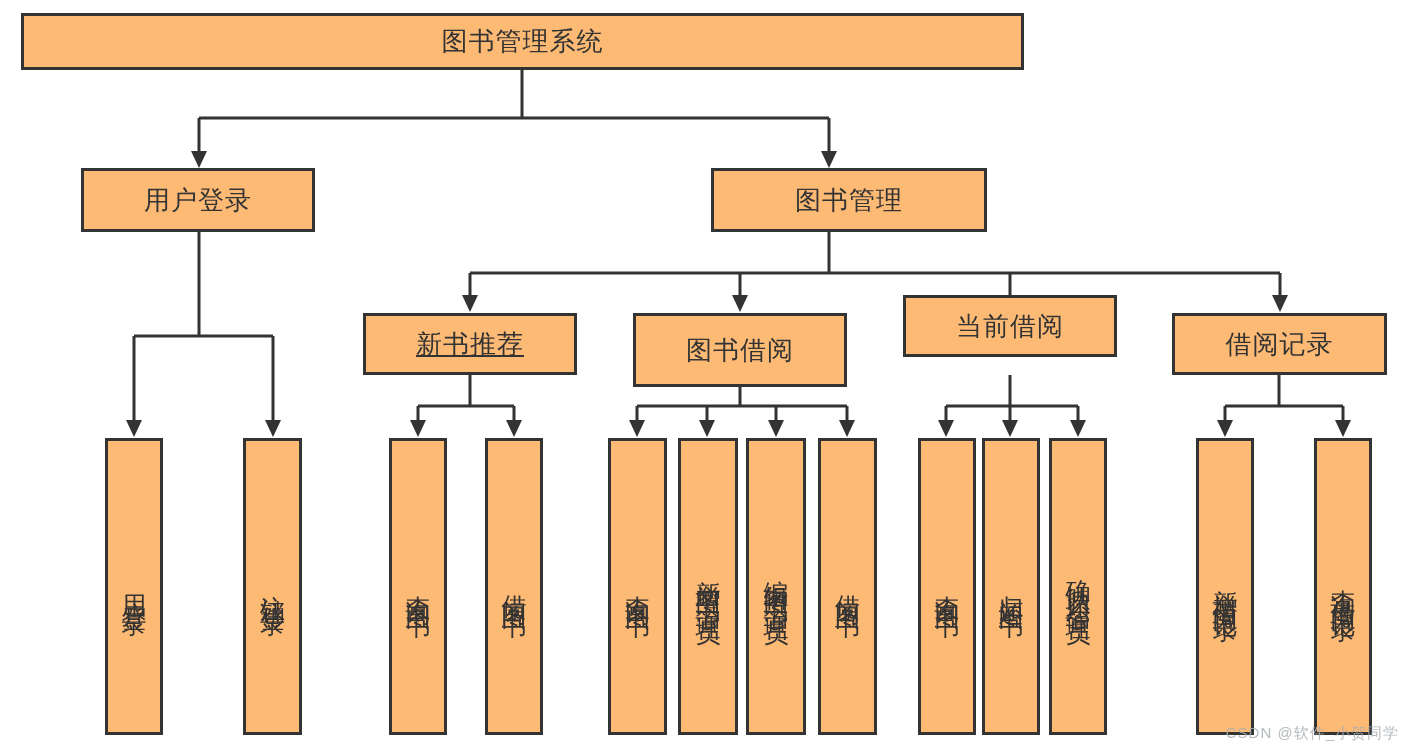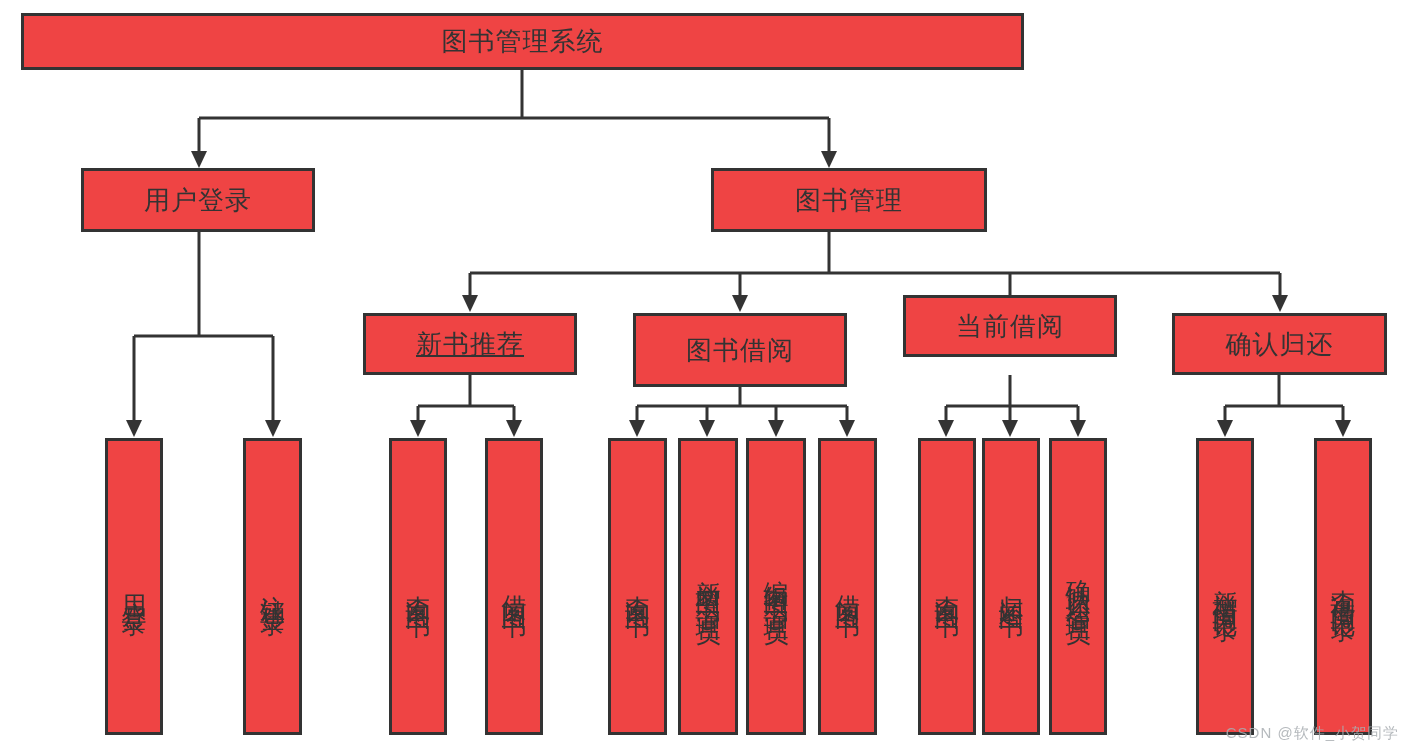--- a/index.html
+++ b/index.html
@@ -2,21 +2,21 @@
 <html><head>
 <meta charset="utf-8">
 <style>
   html,body{margin:0;padding:0;background:#fff;}
   .stage{
     position:relative;width:1405px;height:747px;background:#ffffff;overflow:hidden;
     font-family:"Liberation Sans",sans-serif;color:#333;
   }
   .connectors{position:absolute;left:0;top:0;z-index:0;}
   .node{
-    position:absolute;box-sizing:border-box;border:3px solid #333;background:#ef4444;
+    position:absolute;box-sizing:border-box;border:3px solid #333;background:#fdba74;
     display:flex;align-items:center;justify-content:center;z-index:1;
   }
   .node.h{font-size:26px;letter-spacing:1px;white-space:nowrap;}
   .node.v span{
     writing-mode:vertical-rl;text-orientation:mixed;
     font-size:25px;letter-spacing:6px;line-height:1.15;
   }
   .watermark{
     position:absolute;right:6px;bottom:4px;z-index:5;
     font-size:15px;color:#a9aeb2;opacity:.85;letter-spacing:1px;white-space:nowrap;
@@ -59,21 +59,21 @@
   </svg>
 
   <div class="node h" style="left:21px;top:13px;width:1003px;height:57px;">图书管理系统</div>
 
   <div class="node h" style="left:81px;top:168px;width:234px;height:64px;">用户登录</div>
   <div class="node h" style="left:711px;top:168px;width:276px;height:64px;">图书管理</div>
 
   <div class="node h" style="left:363px;top:313px;width:214px;height:62px;text-decoration:underline;">新书推荐</div>
   <div class="node h" style="left:633px;top:313px;width:214px;height:74px;font-family:Liberation Serif, serif;">图书借阅</div>
   <div class="node h" style="left:903px;top:295px;width:214px;height:62px;">当前借阅</div>
-  <div class="node h" style="left:1172px;top:313px;width:215px;height:62px;">确认归还</div>
+  <div class="node h" style="left:1172px;top:313px;width:215px;height:62px;">借阅记录</div>
 
   <div class="node v" style="left:105px;top:438px;width:58px;height:297px;">
     <span>用户登录</span>
   </div>
   <div class="node v" style="left:243px;top:438px;width:59px;height:297px;">
     <span>注销登录</span>
   </div>
 
   <div class="node v" style="left:389px;top:438px;width:58px;height:297px;">
     <span>查询图书</span>

